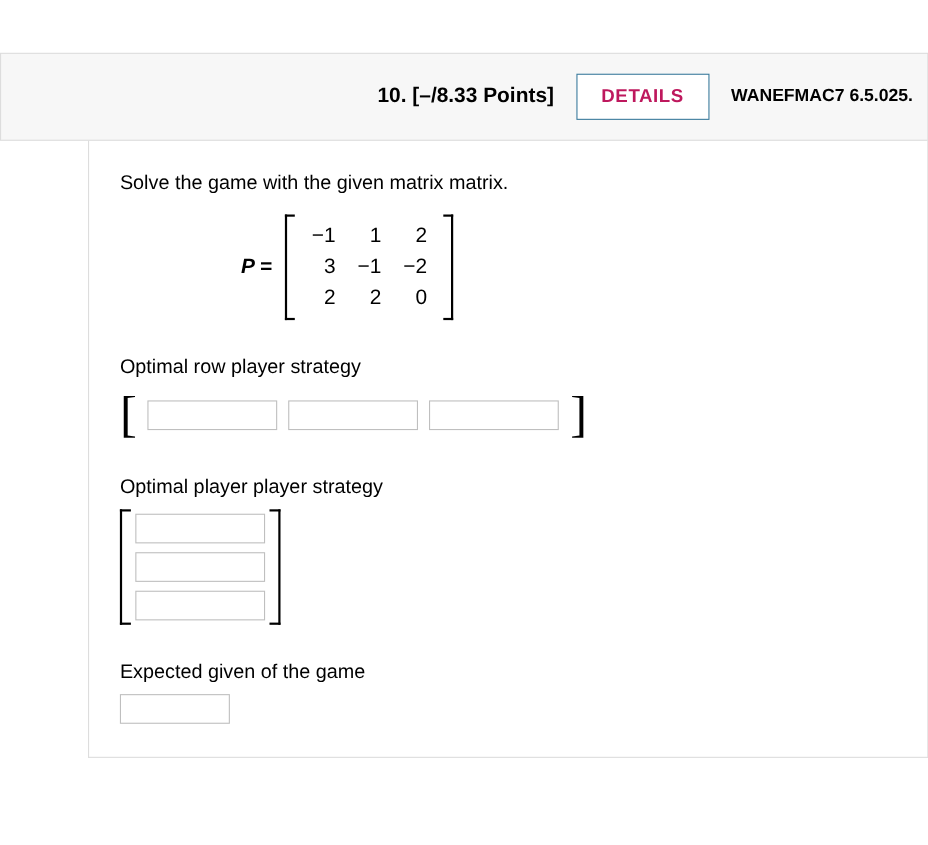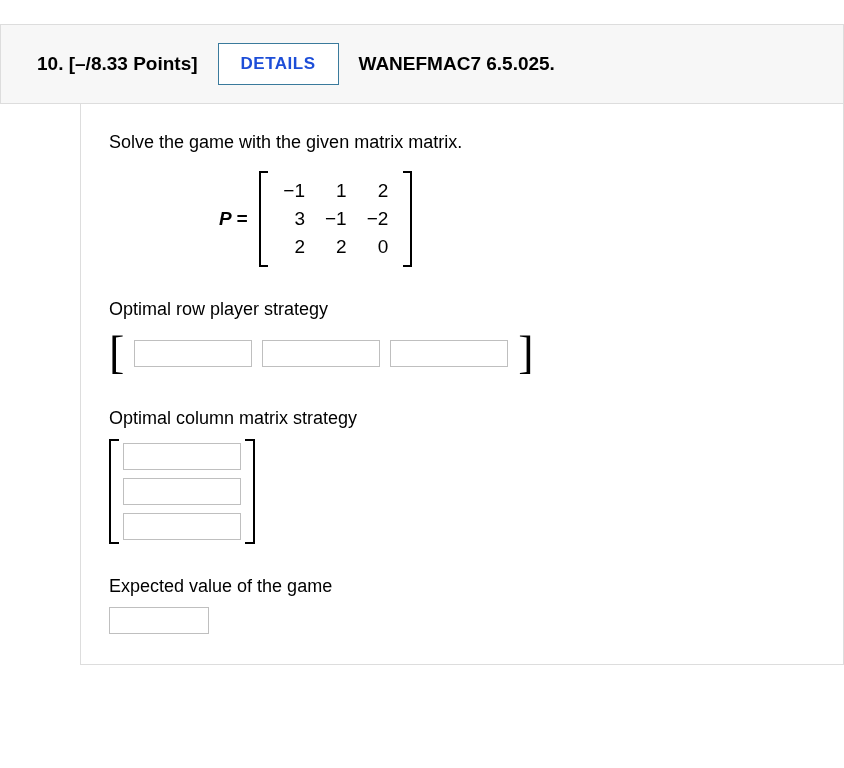--- a/index.html
+++ b/index.html
@@ -7,43 +7,44 @@
     margin: 0;
     padding: 0;
     font-family: Verdana, Geneva, sans-serif;
     background: #ffffff;
     color: #000000;
     width: 844px;
   }
   .header {
     background: #f7f7f7;
     border: 1px solid #dddddd;
-    padding: 18px 36px;
+    padding: 18px 13px;
     display: flex;
     align-items: center;
     gap: 20px;
-    margin-top: 24px;
+    margin-top: 48px;
+    justify-content: flex-end;
   }
   .qnum {
     font-weight: bold;
     font-size: 19px;
   }
   .details-btn {
     border: 1px solid #3a7a9c;
-    color: #1d4ed8;
+    color: #be185d;
     background: #ffffff;
     font-weight: bold;
     font-size: 17px;
     padding: 10px 22px;
     letter-spacing: 0.5px;
     cursor: pointer;
   }
   .qref {
     font-weight: bold;
-    font-size: 19px;
+    font-size: 16px;
   }
   .content {
     border-left: 1px solid #dddddd;
     border-right: 1px solid #dddddd;
     border-bottom: 1px solid #dddddd;
     margin-left: 80px;
     padding: 28px 30px 30px 28px;
     font-size: 18px;
   }
   .instruction {
@@ -178,29 +179,29 @@
 
   <div class="section-label">Optimal row player strategy</div>
   <div class="row-strategy">
     <span class="big-bracket">[</span>
     <input class="answer" value="" style="">
     <input class="answer" value="" style="">
     <input class="answer" value="" style="">
     <span class="big-bracket">]</span>
   </div>
 
-  <div class="section-label">Optimal column matrix strategy</div>
+  <div class="section-label">Optimal player player strategy</div>
   <div class="col-strategy">
     <div class="tall-bracket left"></div>
     <div class="col-inputs">
       <input class="answer" value="" style="">
       <input class="answer" value="" style="">
       <input class="answer" value="" style="">
     </div>
     <div class="tall-bracket right"></div>
   </div>
 
-  <div class="section-label">Expected value of the game</div>
+  <div class="section-label">Expected given of the game</div>
   <div class="expected-input">
     <input class="answer" style="width: 100px;" value="">
   </div>
 
 </div>
 
 </body></html>

